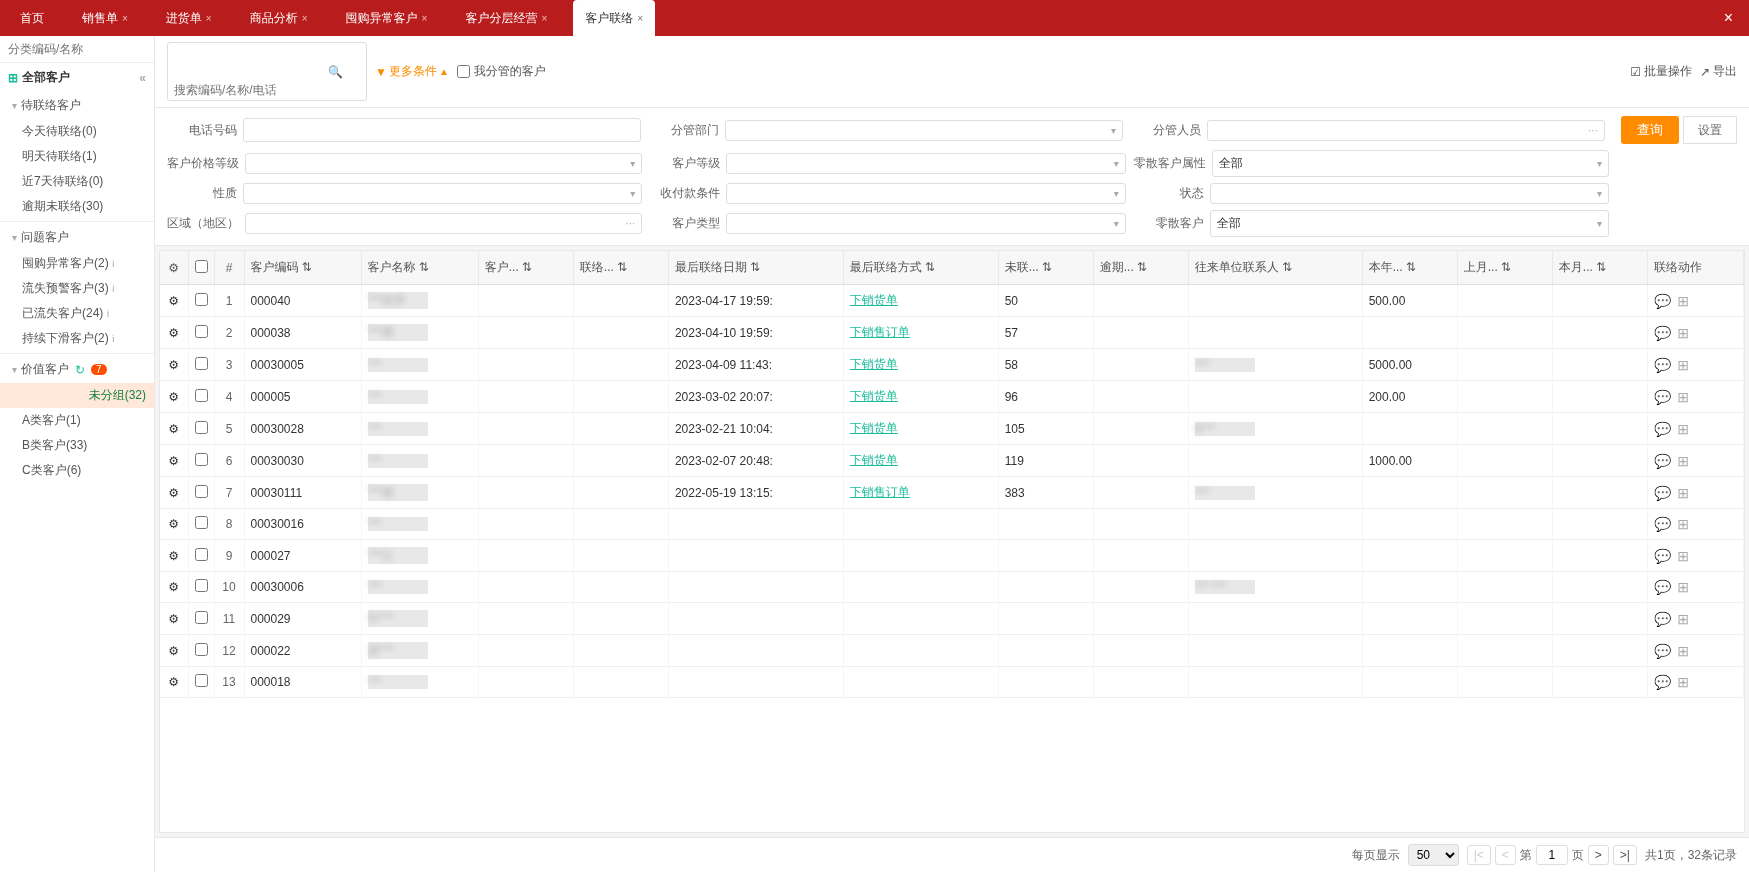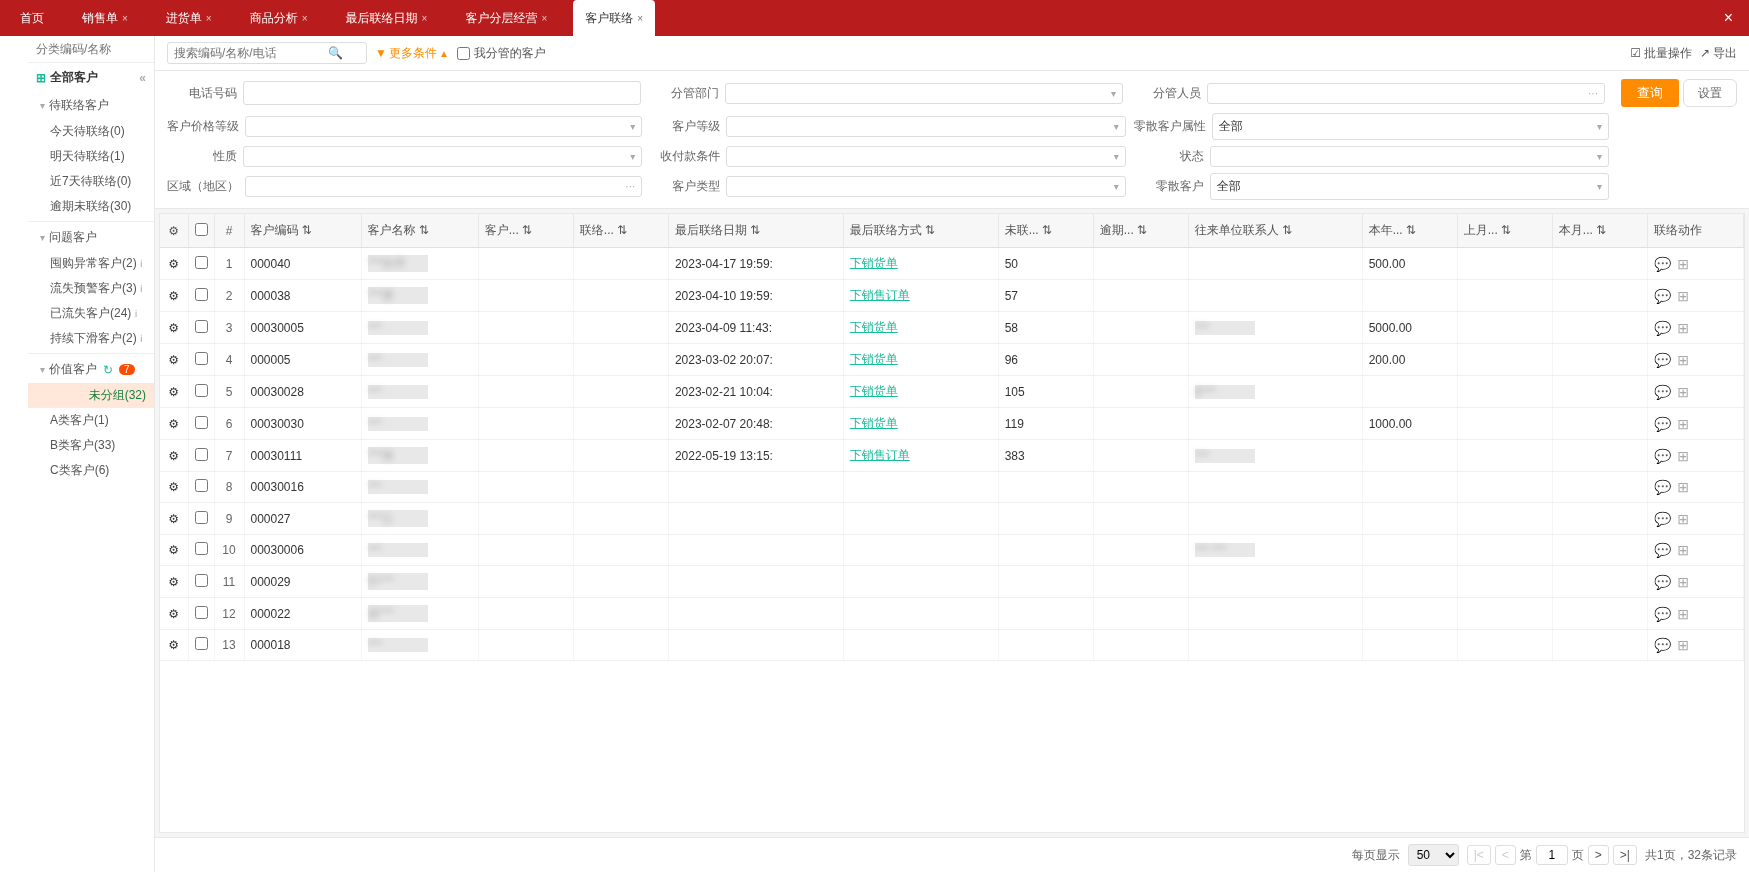--- a/index.html
+++ b/index.html
@@ -51,21 +51,20 @@
 
     
     .sidebar {
       width: 155px;
       min-width: 155px;
       background: #fff;
       border-right: 1px solid #e8e8e8;
       display: flex;
       flex-direction: column;
       overflow-y: auto;
-      padding-left: 28px;
     }
     .sidebar-search {
       display: flex;
       align-items: center;
       padding: 6px 8px;
       border-bottom: 1px solid #eee;
       gap: 4px;
     }
     .sidebar-search input {
       flex: 1;
@@ -136,20 +135,21 @@
       padding: 3px 6px;
       gap: 4px;
       width: 200px;
     }
     .filter-search input {
       border: none;
       outline: none;
       font-size: 12px;
       color: #666;
       width: 150px;
+      margin-top: 37px;
     }
     .more-conditions {
       display: flex;
       align-items: center;
       color: #ff8c00;
       cursor: pointer;
       gap: 2px;
       font-size: 12px;
     }
     .my-customers {
@@ -235,21 +235,21 @@
       border: none;
       border-radius: 3px;
       padding: 5px 16px;
       cursor: pointer;
       font-size: 13px;
     }
     .btn-reset {
       background: #fff;
       color: #666;
       border: 1px solid #ddd;
-      border-radius: 6px;
+      border-radius: 1px;
       padding: 4px 14px;
       cursor: pointer;
       font-size: 12px;
     }
 
     
     .table-container {
       flex: 1;
       overflow: auto;
       background: #fff;
@@ -369,21 +369,21 @@
   </div>
   <div class="nav-tab">
     <span>进货单</span>
     <span class="close-icon">×</span>
   </div>
   <div class="nav-tab">
     <span>商品分析</span>
     <span class="close-icon">×</span>
   </div>
   <div class="nav-tab">
-    <span>最后联络日期</span>
+    <span>囤购异常客户</span>
     <span class="close-icon">×</span>
   </div>
   <div class="nav-tab">
     <span>客户分层经营</span>
     <span class="close-icon">×</span>
   </div>
   <div class="nav-tab active">
     <span>客户联络</span>
     <span class="close-icon">×</span>
   </div>

